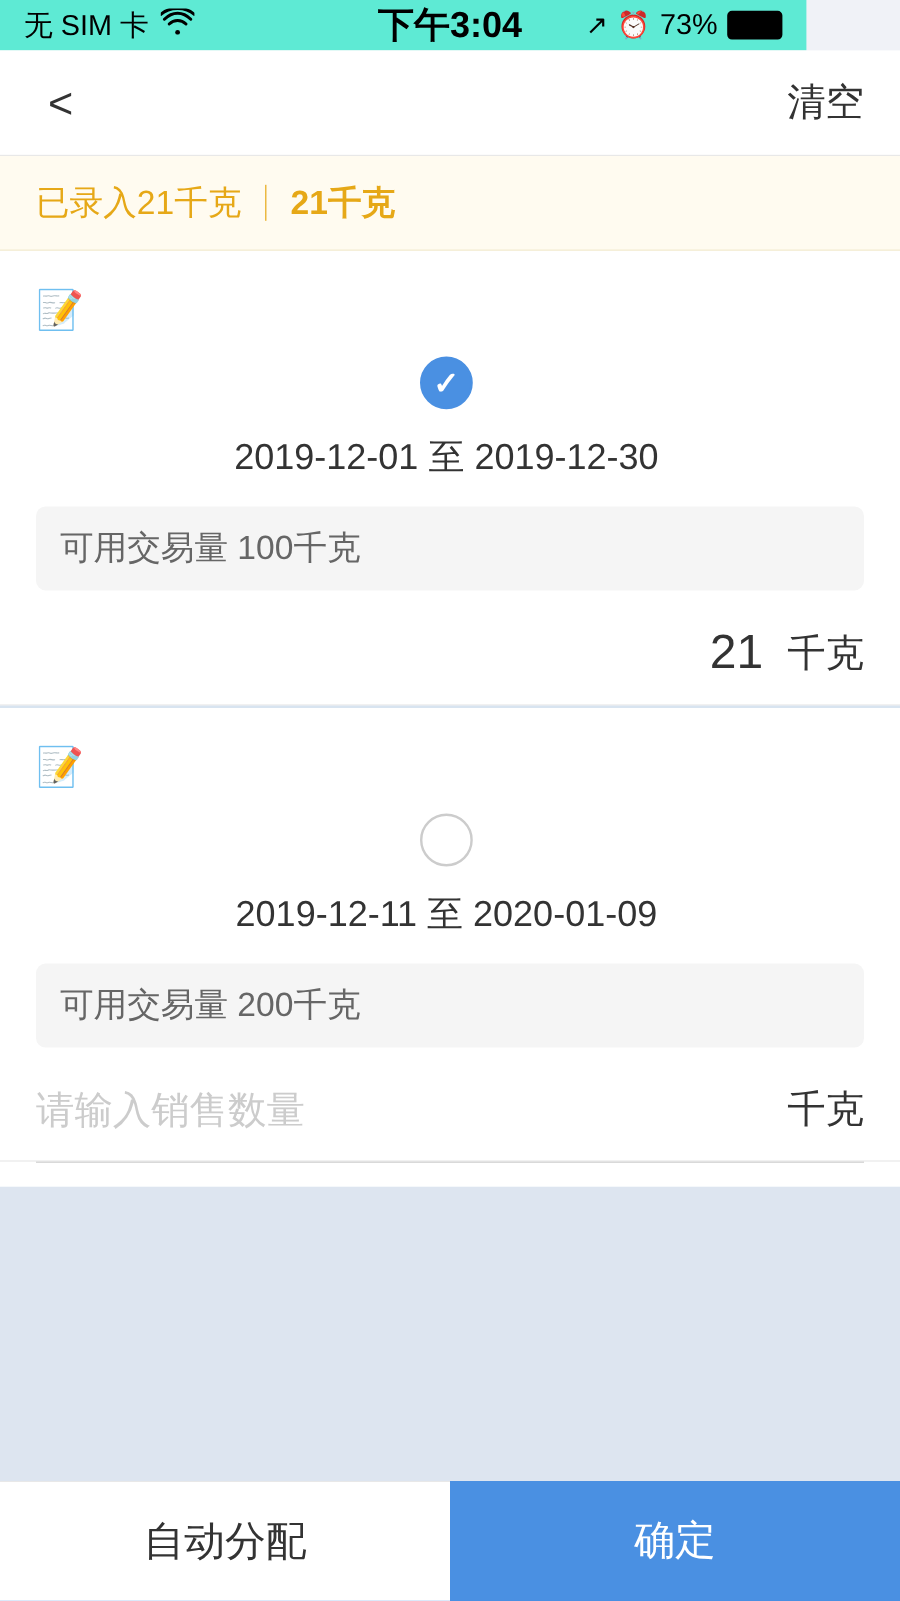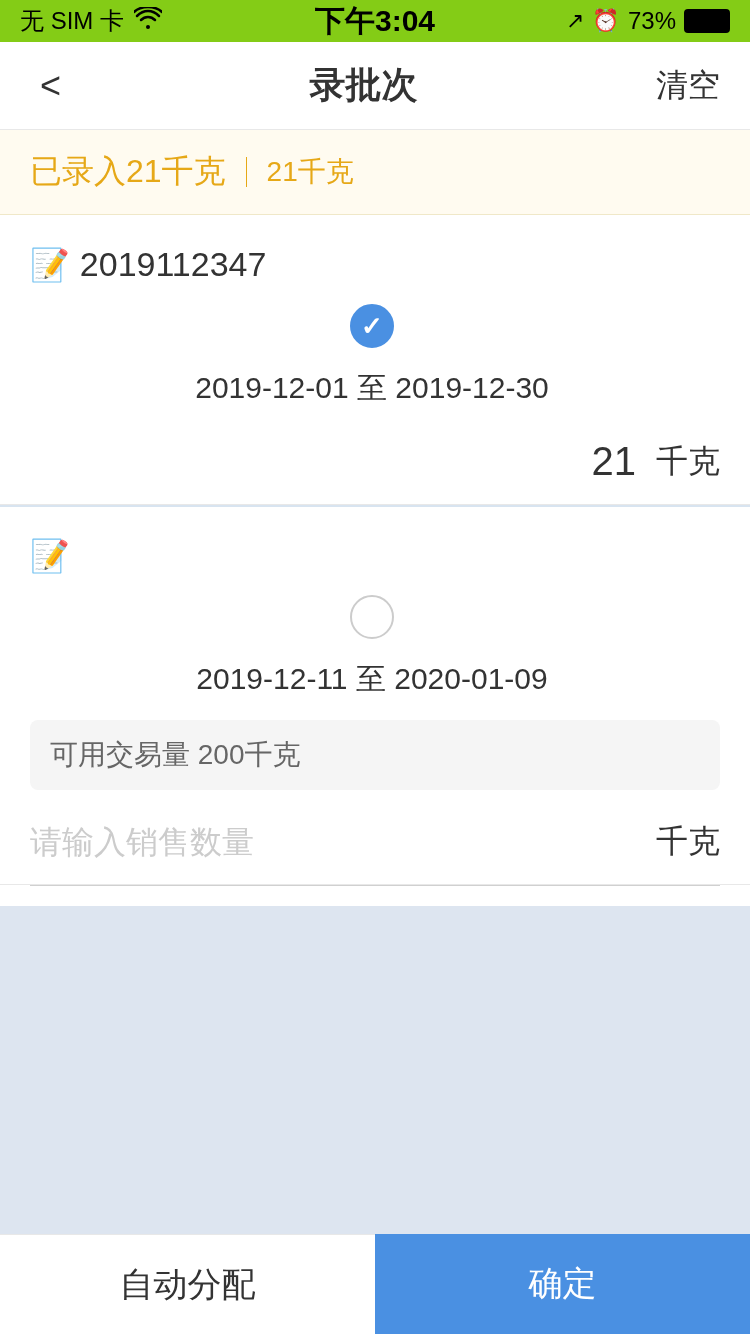--- a/index.html
+++ b/index.html
@@ -7,23 +7,23 @@
     body {
       width: 750px;
       min-height: 1334px;
       font-family: -apple-system, "PingFang SC", "Helvetica Neue", sans-serif;
       background: #f0f2f7;
       overflow-x: hidden;
     }
 
     
     .status-bar {
-      width: 750px;
+      width: 672px;
       height: 42px;
-      background: #84cc16;
+      background: #5eead4;
       display: flex;
       align-items: center;
       justify-content: space-between;
       padding: 0 20px;
       font-size: 26px;
     }
     .status-left {
       display: flex;
       align-items: center;
       gap: 10px;
@@ -78,31 +78,32 @@
     .summary-bar {
       width: 750px;
       background: #fffbf0;
       padding: 20px 30px;
       display: flex;
       align-items: center;
       gap: 20px;
       border-bottom: 1px solid #f0e8c8;
     }
     .summary-recorded {
-      font-size: 32px;
+      font-size: 28px;
       color: #e6a817;
     }
     .summary-divider {
       width: 1px;
       height: 30px;
       background: #e6a817;
     }
     .summary-total {
       font-size: 28px;
       color: #e6a817;
+      font-weight: bold;
     }
 
     
     .content {
       width: 750px;
     }
 
     
     .batch-card {
       background: #fff;
@@ -273,41 +274,40 @@
   <div class="status-right">
     <span style="font-size:22px;">↗</span>
     <span style="font-size:22px;">⏰</span>
     <span>73%</span>
     <span style="display:inline-block;width:46px;height:24px;border:2px solid #000;border-radius:4px;background:#000;position:relative;vertical-align:middle;"></span>
   </div>
 </div>
 
 <div class="nav-bar">
   <span class="nav-back">&lt;</span>
-  <span class="nav-title">录批次</span>
   <span class="nav-clear">清空</span>
 </div>
 
 <div class="summary-bar">
   <span class="summary-recorded">已录入21千克</span>
   <div class="summary-divider"></div>
   <span class="summary-total">21千克</span>
 </div>
 
 <div class="content">
 
   <div class="batch-card">
     <div class="batch-header">
       <span class="batch-icon">📝</span>
-      <span class="batch-number">2019112347</span>
     </div>
     <div class="batch-date-row">
       <div class="batch-checkbox checked"></div>
       <span class="batch-date">2019-12-01 至 2019-12-30</span>
     </div>
+    <div class="batch-available">可用交易量 100千克</div>
     <div class="batch-qty-row">
       <span class="batch-qty-value">21</span>
       <span class="batch-qty-unit">千克</span>
     </div>
   </div>
 
   <div class="card-separator"></div>
 
   <div class="batch-card">
     <div class="batch-header">

